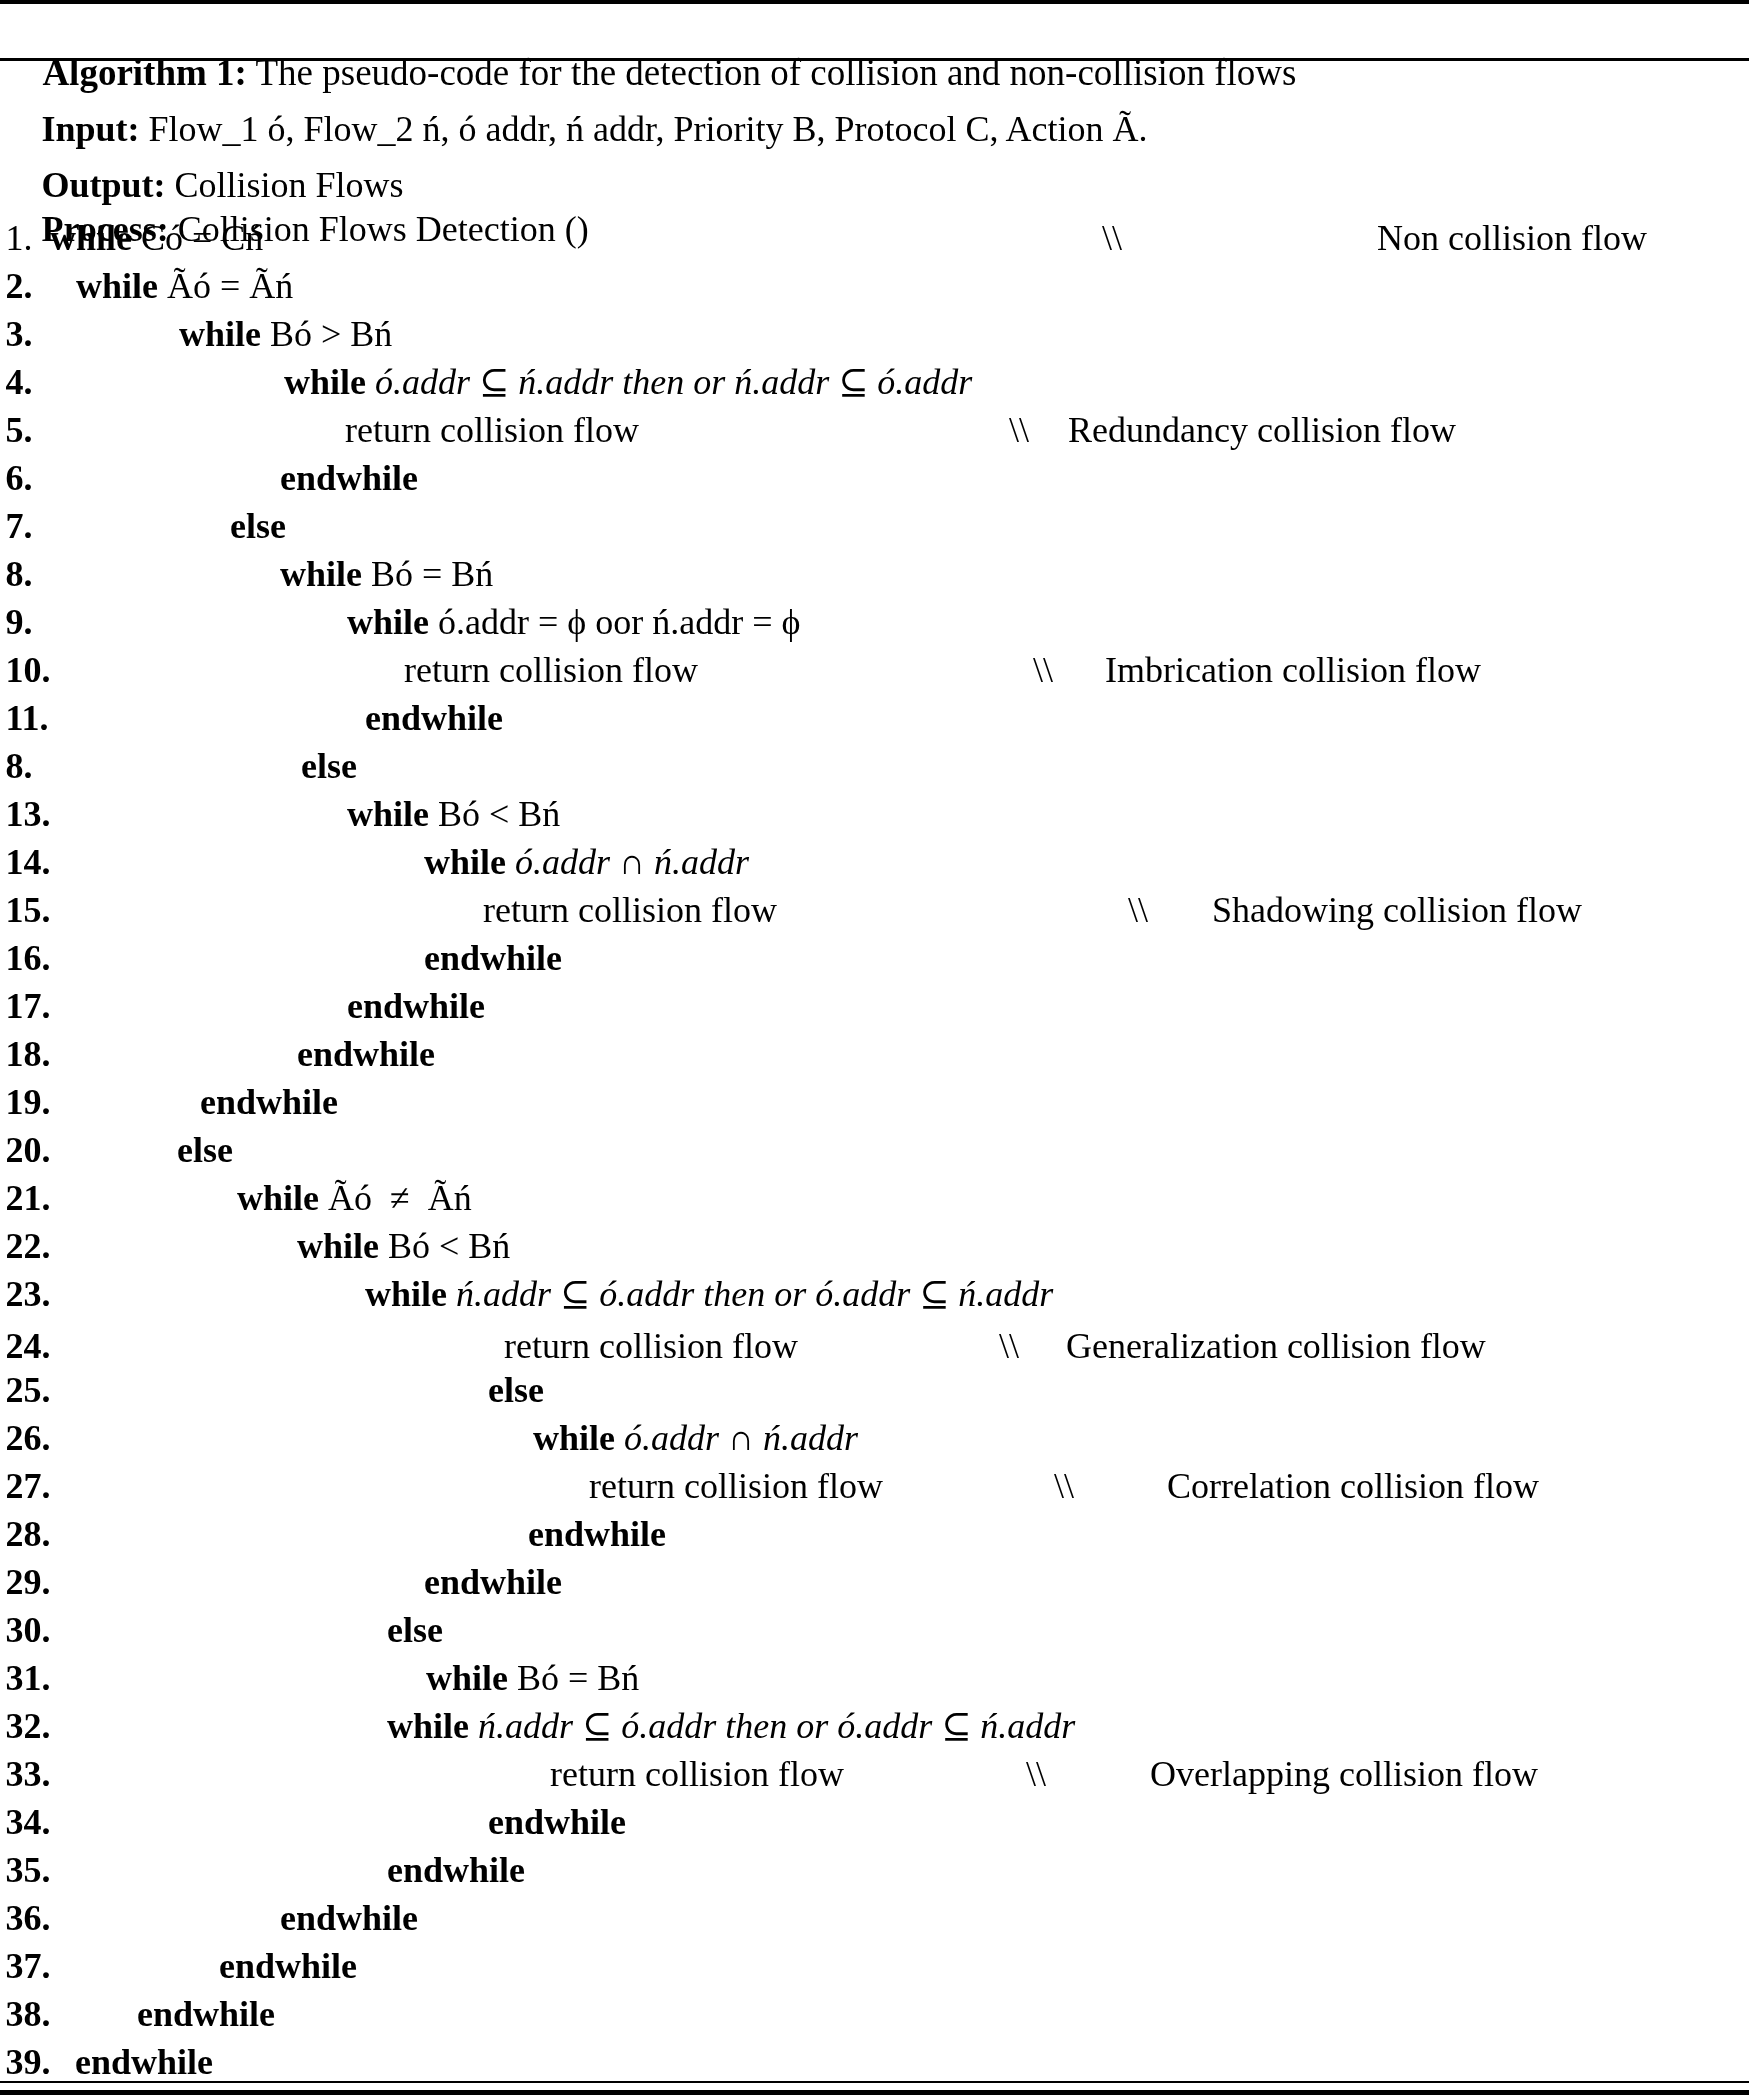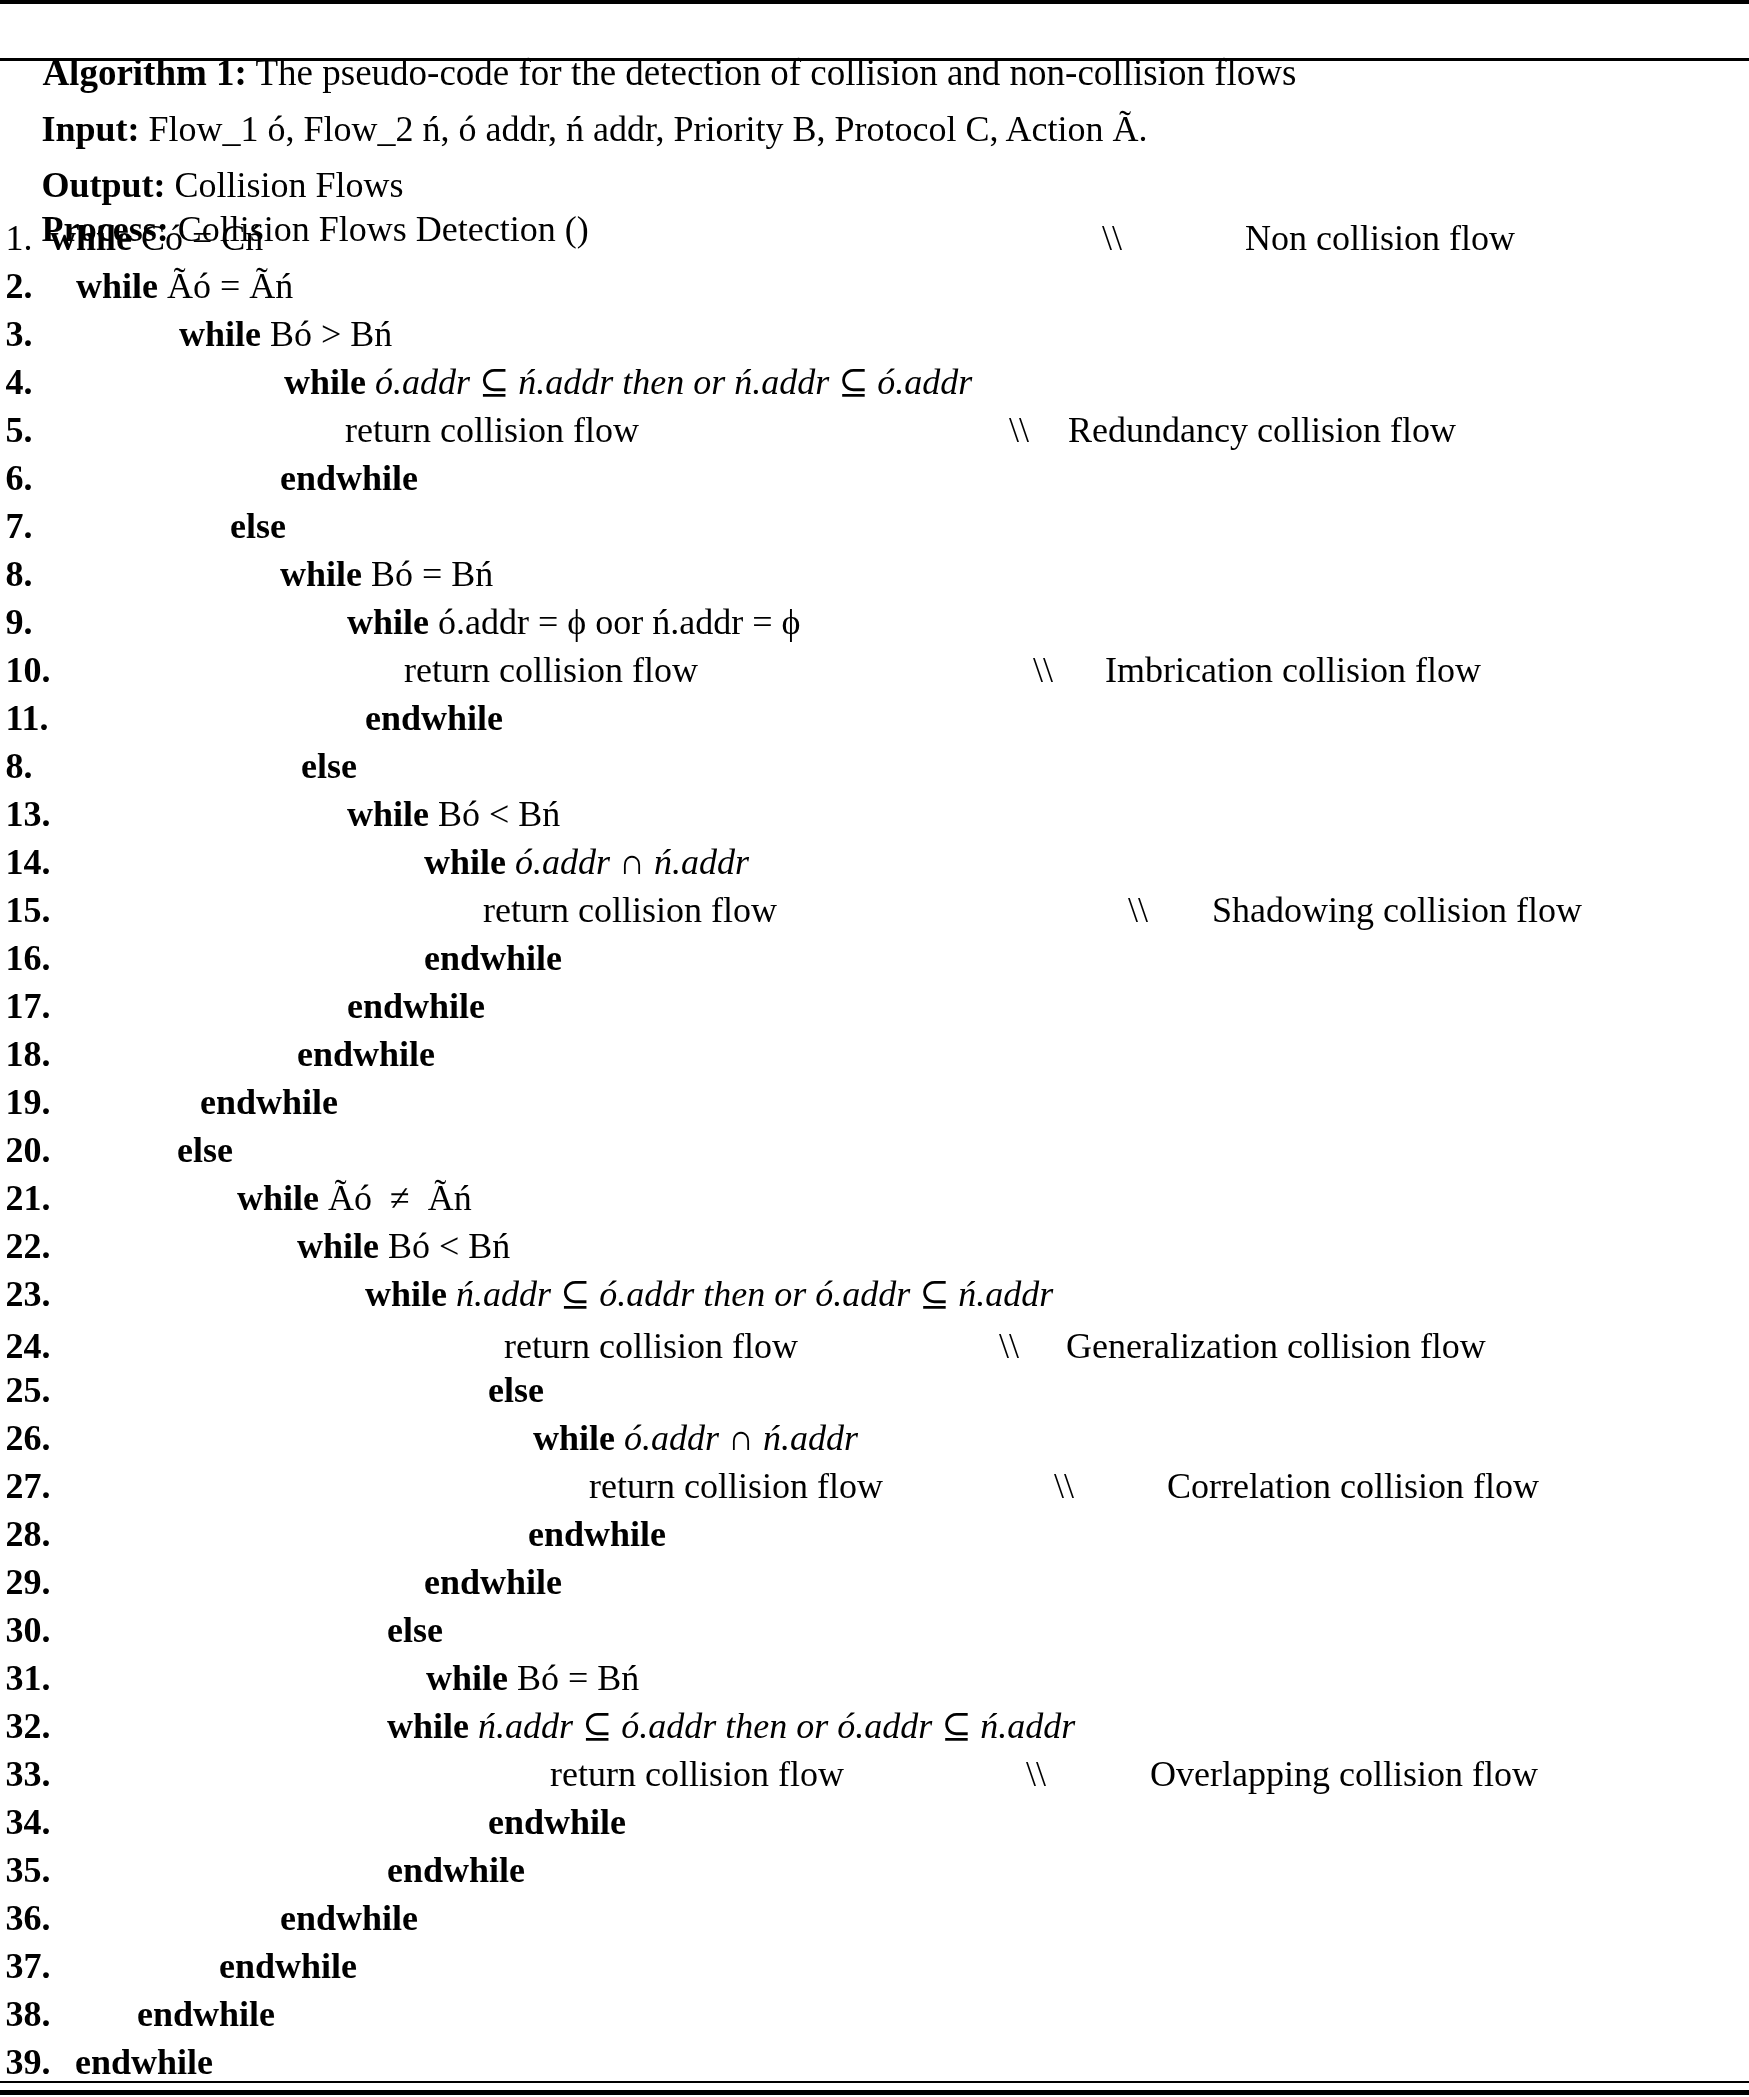--- a/index.html
+++ b/index.html
@@ -86,21 +86,21 @@
     <span class="b">Input:</span><span> Flow_1 ó, Flow_2 ń, ó addr, ń addr, Priority B, Protocol C, Action Ã.</span>
   </div>
   <div class="pre-row pre-process">
     <span class="b">Process:</span><span> Collision Flows Detection ()</span>
   </div>
   <div class="pre-row pre-output">
     <span class="b">Output:</span><span> Collision Flows</span>
   </div>
 
   <div>
-      <div class="code-line" style="top: 216px;"><span class="line-num">1.</span><span class="line-content" style="left: 50px;"><span class="b">while </span><span>Có = Cń</span></span><span class="c-mark" style="left: 1102px;">\\</span><span class="c-label" style="left: 1245px;">Non collision flow</span></div>
+      <div class="code-line" style="top: 216px;"><span class="line-num">1.</span><span class="line-content" style="left: 50px;"><span class="b">while </span><span>Có = Cń</span></span><span class="c-mark" style="left: 1102px;">\\</span><span class="c-label" style="left: 1377px;">Non collision flow</span></div>
       <div class="code-line" style="top: 264px;"><span class="line-num b">2.</span><span class="line-content" style="left: 76px;"><span class="b">while </span><span>Ãó = Ãń</span></span></div>
       <div class="code-line" style="top: 312px;"><span class="line-num b">3.</span><span class="line-content" style="left: 179px;"><span class="b">while </span><span>Bó &gt; Bń</span></span></div>
       <div class="code-line" style="top: 360px;"><span class="line-num b">4.</span><span class="line-content" style="left: 284px;"><span class="b">while </span><span class="it">ó.addr ⊆ ń.addr then or ń.addr ⊆ ó.addr</span></span></div>
       <div class="code-line" style="top: 408px;"><span class="line-num b">5.</span><span class="line-content" style="left: 345px;"><span>return collision flow</span></span><span class="c-mark" style="left: 1009px;">\\</span><span class="c-label" style="left: 1068px;">Redundancy collision flow</span></div>
       <div class="code-line" style="top: 456px;"><span class="line-num b">6.</span><span class="line-content" style="left: 280px;"><span class="b">endwhile</span></span></div>
       <div class="code-line" style="top: 504px;"><span class="line-num b">7.</span><span class="line-content" style="left: 230px;"><span class="b">else</span></span></div>
       <div class="code-line" style="top: 552px;"><span class="line-num b">8.</span><span class="line-content" style="left: 280px;"><span class="b">while </span><span>Bó = Bń</span></span></div>
       <div class="code-line" style="top: 600px;"><span class="line-num b">9.</span><span class="line-content" style="left: 347px;"><span class="b">while </span><span>ó.addr = ϕ oor ń.addr = ϕ</span></span></div>
       <div class="code-line" style="top: 648px;"><span class="line-num b">10.</span><span class="line-content" style="left: 404px;"><span>return collision flow</span></span><span class="c-mark" style="left: 1033px;">\\</span><span class="c-label" style="left: 1105px;">Imbrication collision flow</span></div>
       <div class="code-line" style="top: 696px;"><span class="line-num b">11.</span><span class="line-content" style="left: 365px;"><span class="b">endwhile</span></span></div>

